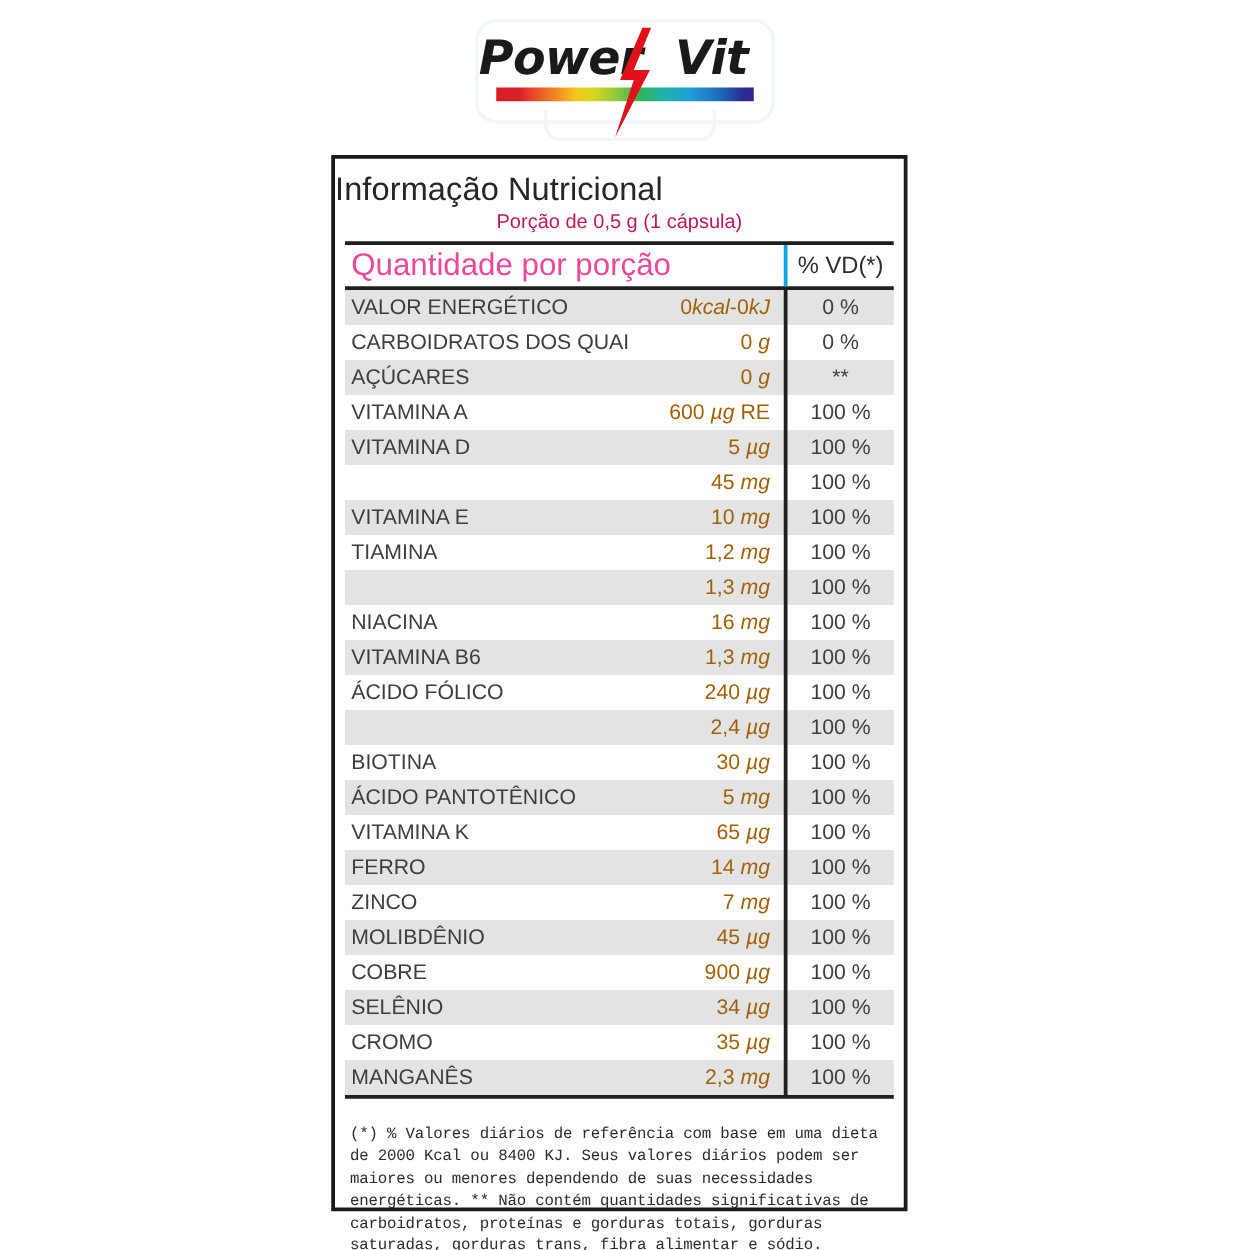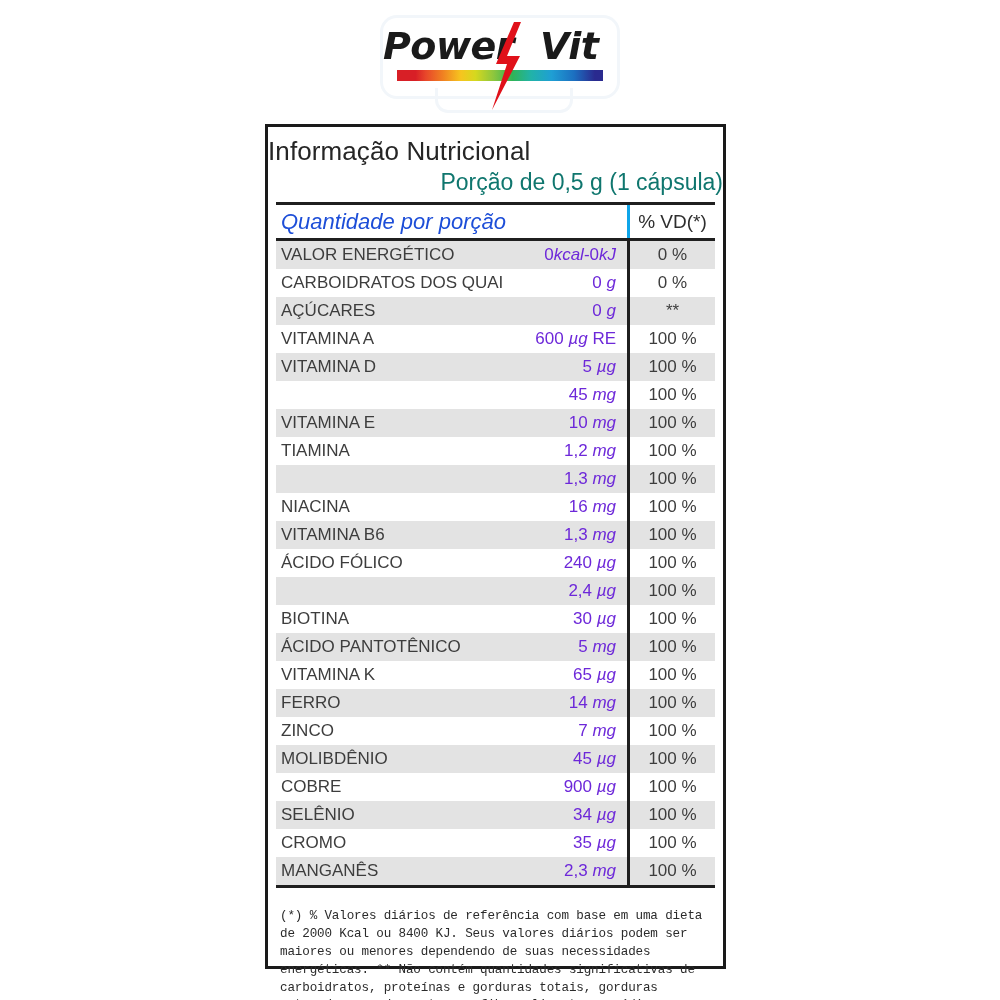--- a/index.html
+++ b/index.html
@@ -101,45 +101,44 @@
     color: #3b3b3b;
   }
 
   #panel-title {
     font-size: 26px;
     color: #262626;
     padding-top: 9px;
     letter-spacing: 0.1px;
   }
   #panel-subtitle {
-    text-align: right;
-    font-size: 23px;
-    color: #0f766e;
+    text-align: center;
+    font-size: 16px;
+    color: #be185d;
     padding-top: 2px;
     padding-bottom: 6px;
   }
 
   .rule-thick {
     height: 3px;
     background: #1f1f1f;
     margin: 0 8px;
   }
 
   #column-head {
     display: flex;
     align-items: center;
     height: 33px;
     margin: 0 8px;
   }
   #column-head .ch-left {
     flex: 1 1 auto;
-    font-size: 22px;
-    color: #1d4ed8;
+    font-size: 25px;
+    color: #ec4899;
     padding-left: 5px;
-    font-style: italic;
   }
   #column-head .ch-right {
     width: 88px;
     box-sizing: border-box;
     text-align: center;
     font-size: 19px;
     color: #2e2e2e;
     border-left: 3px solid #0ea5e9;
     height: 33px;
     line-height: 33px;
@@ -160,21 +159,21 @@
     font-size: 17px;
     color: #3d3d3d;
     padding-left: 5px;
     white-space: nowrap;
     overflow: hidden;
   }
   .nrow .r-amount {
     flex: 1 1 auto;
     text-align: right;
     font-size: 17px;
-    color: #6d28d9;
+    color: #a16207;
     padding-right: 11px;
     white-space: nowrap;
   }
   .nrow .r-dv {
     flex: 0 0 88px;
     box-sizing: border-box;
     text-align: center;
     font-size: 17px;
     color: #3d3d3d;
     border-left: 3px solid #1f1f1f;

